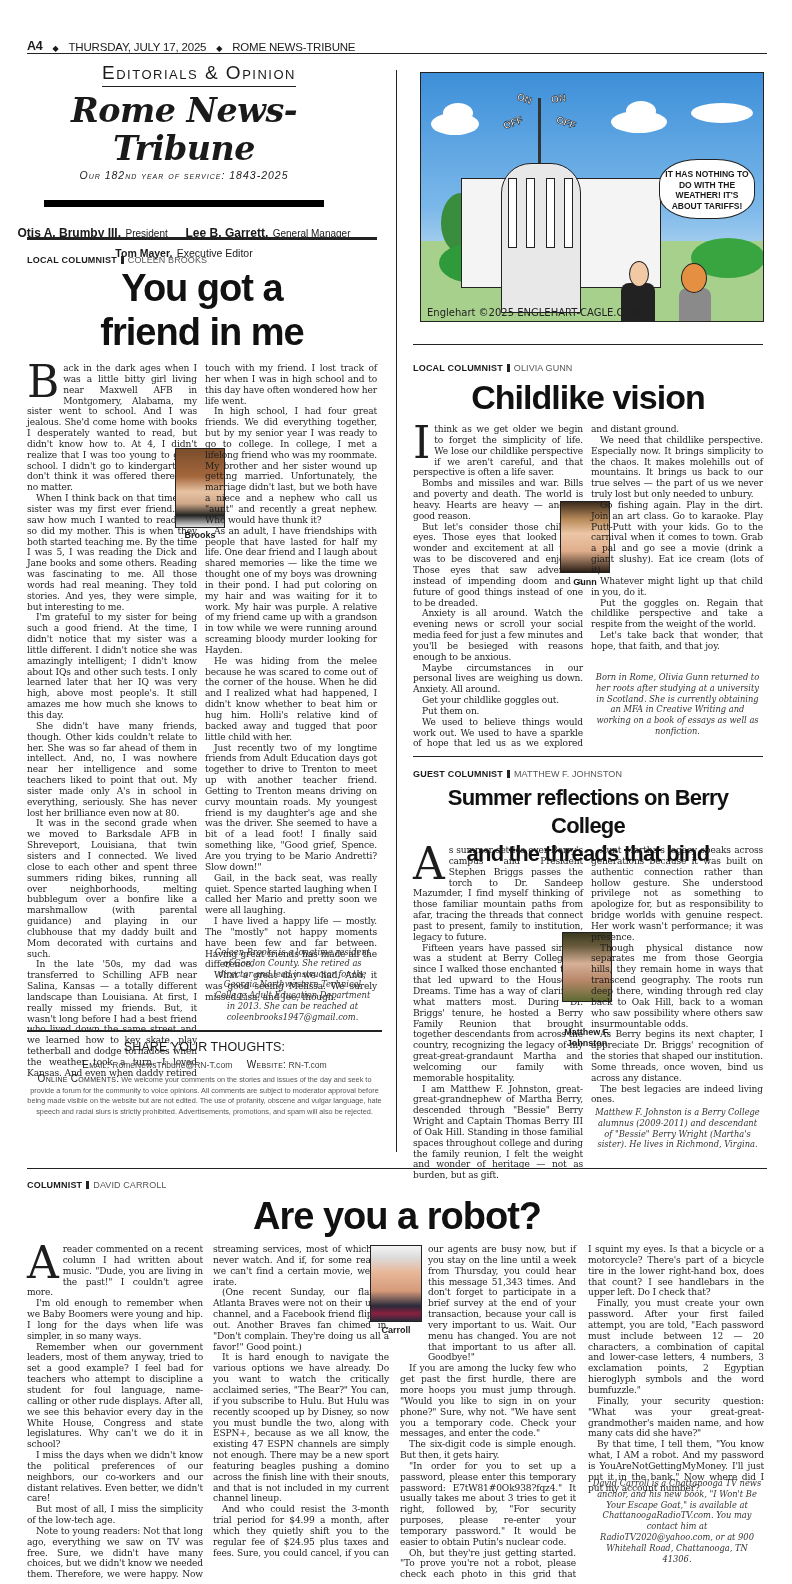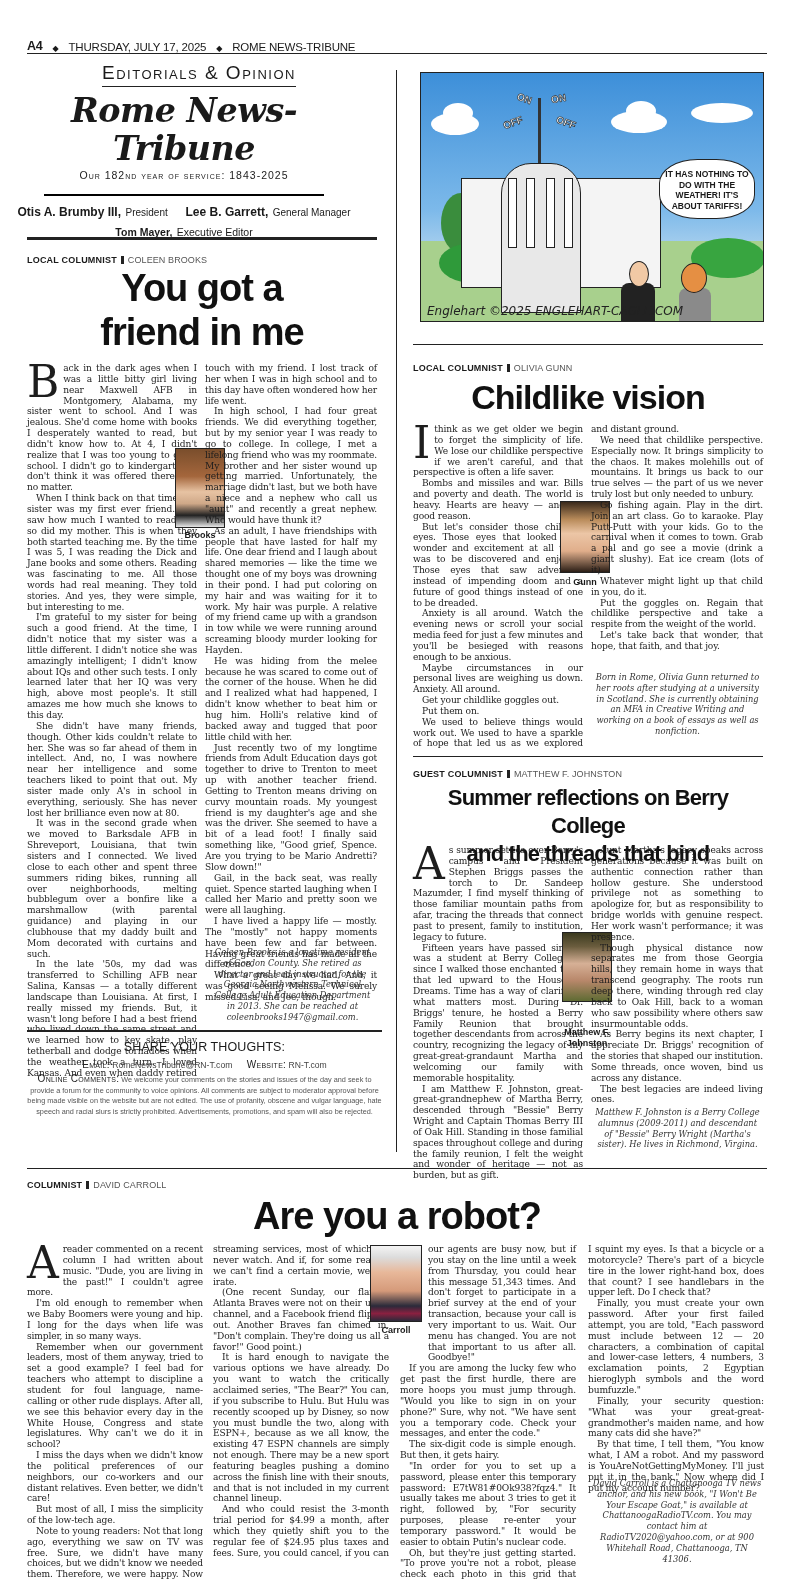--- a/index.html
+++ b/index.html
@@ -16,22 +16,22 @@
   .hrule { position: absolute; height: 1.5px; background: #222; }
 
   
   .masthead { position: absolute; left: 9px; top: 62px; width: 350px; text-align: center; }
   .mh-section { font-family: "Liberation Sans", sans-serif; font-size: 19px; letter-spacing: 1.5px;
                 font-variant: small-caps; display: inline-block; border-bottom: 1.3px solid #222;
                 padding-bottom: 2px; margin-left: 30px; }
   .mh-title { font-family: "DejaVu Serif", serif; font-weight: bold; font-size: 34px; letter-spacing: -0.5px;
               margin-top: 4px; line-height: 38px; font-style: italic; transform: scaleX(0.98); }
   .mh-sub { font-family: "Liberation Sans", sans-serif; font-size: 10.5px; letter-spacing: 1px;
-            font-variant: small-caps; margin: 2px 35px 0 35px; padding-bottom: 13px; border-bottom: 2px solid #000000; }
-  .mh-staff { font-family: "Liberation Sans", sans-serif; margin-top: 6px; line-height: 18px; }
+            font-variant: small-caps; margin: 2px 35px 0 35px; padding-bottom: 19px; border-bottom: 7px solid #000000; font-style: italic; }
+  .mh-staff { font-family: "Liberation Sans", sans-serif; margin-top: 16px; line-height: 18px; }
   .mh-staff .name { font-weight: bold; font-size: 12px; }
   .mh-staff .role { font-size: 10px; }
   .mh-staff .row { white-space: nowrap; }
   .mh-staff .row.sm .name { font-size: 10.5px; }
   .mh-staff .row.sm .role { font-size: 10.5px; }
   .mh-bottom { position: absolute; left: 27px; top: 237px; width: 350px; height: 2.5px; background: #222; }
 
   
   .cartoon { position: absolute; left: 420px; top: 72px; width: 344px; height: 250px; border: 1.5px solid #222;
              overflow: hidden; background: linear-gradient(#3d8fd9 0%, #7cb9ea 55%, #bcd9ef 78%); }
@@ -44,21 +44,21 @@
   .cartoon .sign { position: absolute; font-family: "Liberation Sans", sans-serif; font-size: 10px; font-weight: bold; color: #fff;
                    -webkit-text-stroke: 0.6px #222; }
   .cartoon .bubble { position: absolute; left: 238px; top: 86px; width: 96px; height: 60px; background: #fff; border: 1.3px solid #222;
                      border-radius: 40%; font-family: "Liberation Sans", sans-serif; font-size: 8.5px; font-weight: bold;
                      text-align: center; padding-top: 9px; line-height: 10.5px; }
   .cartoon .cloud { position: absolute; background: #fff; border-radius: 50%; }
   .cartoon .person1 { position: absolute; left: 200px; top: 210px; width: 34px; height: 50px; background: #222; border-radius: 8px 8px 0 0; }
   .cartoon .head1 { position: absolute; left: 208px; top: 188px; width: 20px; height: 26px; background: #f1c9a5; border: 1px solid #222; border-radius: 50%; }
   .cartoon .person2 { position: absolute; left: 258px; top: 215px; width: 32px; height: 45px; background: #8a8a8a; border-radius: 8px 8px 0 0; }
   .cartoon .head2 { position: absolute; left: 260px; top: 190px; width: 26px; height: 30px; background: #e58f43; border: 1px solid #222; border-radius: 50%; }
-  .cartoon .sig { position: absolute; left: 6px; bottom: 3px; font-family: "DejaVu Sans", sans-serif; font-size: 12px; font-style: italic; color: #222; }
+  .cartoon .sig { position: absolute; left: 6px; bottom: 3px; font-family: "DejaVu Sans", sans-serif; font-size: 10px; color: #222; }
 
   
   .kicker { position: absolute; font-family: "Liberation Sans", sans-serif; font-size: 9px; }
   .kicker .k { font-weight: 900; letter-spacing: 0.2px; }
   .kicker .bar { display: inline-block; width: 3px; height: 8px; background: #222; margin: 0 4px; vertical-align: -1px; }
   .kicker .by { color: #555; font-size: 9px; letter-spacing: 0.1px; }
   .headline { position: absolute; font-family: "Liberation Sans", sans-serif; font-weight: bold; text-align: center;
               letter-spacing: -1px; color: #111; transform-origin: center top; }
   .body { position: absolute; font-family: "DejaVu Serif", serif; font-size: 9.1px; line-height: 10.85px;
           text-align: justify; color: #1d1d1d; letter-spacing: -0.15px; }

